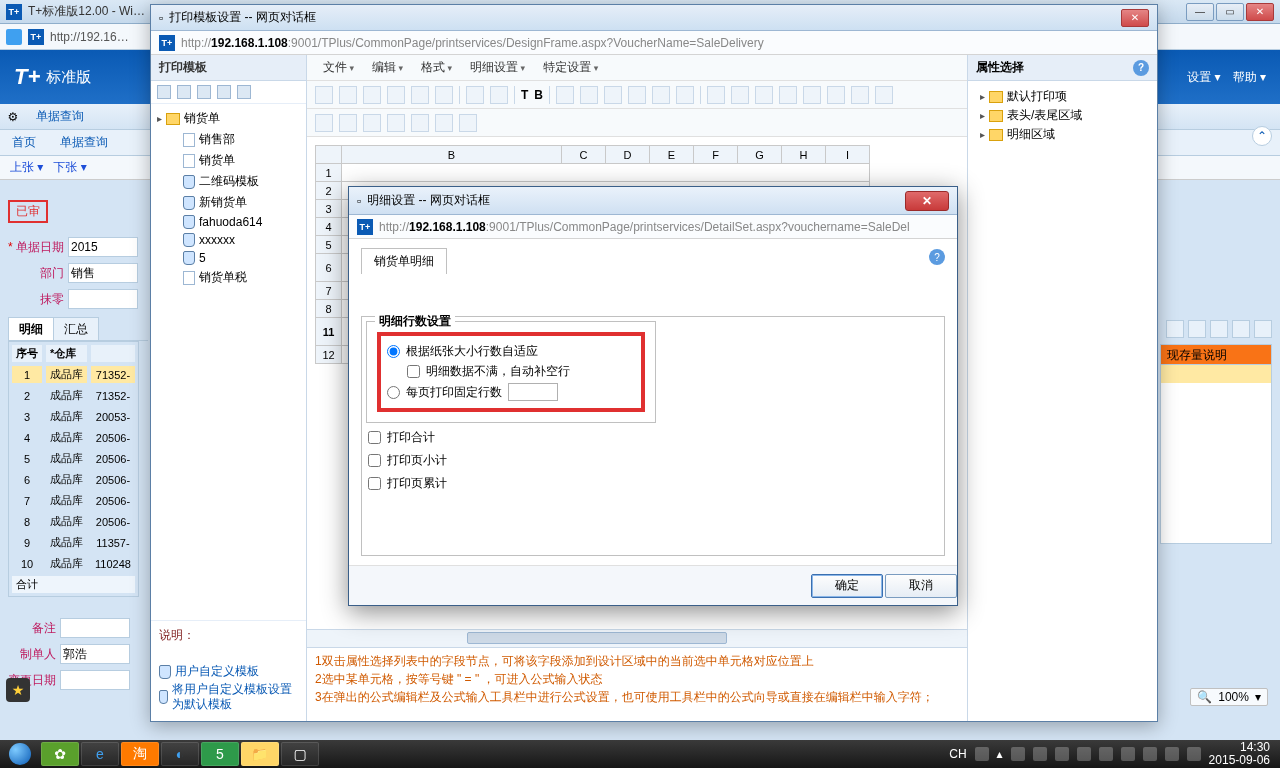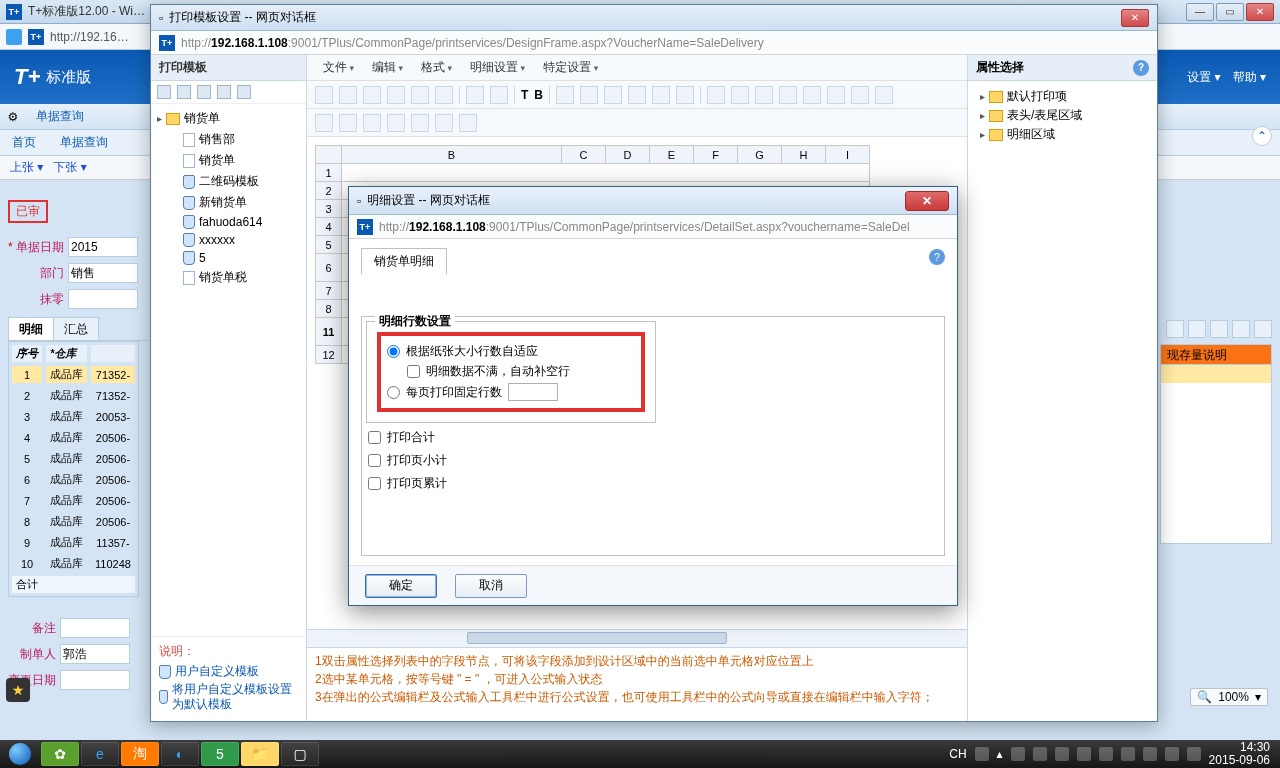--- a/index.html
+++ b/index.html
@@ -35,21 +35,21 @@
 .form-row .lab { width:60px; text-align:right; color:#be185d; padding-right:4px; }
 .form-row .lab.req::before { content:"* "; color:#d00; }
 .form-row input { width:70px; height:20px; border:1px solid #b7cde0; background:#fff; padding:0 2px; }
 
 .tabrow { display:flex; height:24px; border-bottom:1px solid #b7cde0; margin-top:6px; }
 .tabrow .tb { padding:0 10px; line-height:22px; border:1px solid #b7cde0; border-bottom:none; background:#e8f1fa; margin-right:-1px; }
 .tabrow .tb.cur { background:#fff; font-weight:bold; }
 
 .minitable { border:1px solid #b7cde0; }
 .minitable th, .minitable td { border:1px solid #d4e4f4; padding:1px 4px; font-size:11px; height:18px; text-align:center; }
-.minitable th { background:#e8f1fa;font-style:italic; }
+.minitable th { background:#e8f1fa; }
 .minitable .wh { text-align:left; }
 .minitable tr.sel td { background:#ffe9a3; }
 .minitable .total td { background:#eef5fc; text-align:left; }
 
 .formfoot { position:absolute; left:8px; top:614px; width:140px; }
 .formfoot .form-row .lab { width:52px; }
 
 .right-icons { position:absolute; right:8px; top:320px; display:flex; gap:4px; }
 .right-icons i { width:18px; height:18px; background:#e8f1fa; border:1px solid #b7cde0; display:inline-block; }
 .right-table-hdr { position:absolute; right:8px; top:344px; width:112px; background:#f97316; border:1px solid #b7cde0; padding:2px 6px; }
@@ -73,21 +73,21 @@
 .tpl-left .tb { padding:4px 6px; display:flex; gap:6px; border-bottom:1px solid #e6eef8; }
 .tpl-left .tb i { width:14px; height:14px; display:inline-block; background:#dce8f4; border:1px solid #9db7d3; }
 .tpl-tree { padding:4px 4px; flex:1; overflow:auto; }
 .tree-root { display:flex; align-items:center; gap:4px; padding:2px; }
 .tree-root::before { content:"▸"; color:#555; font-size:10px; }
 .folder { width:14px; height:12px; background:#ffd667; border:1px solid #d9a10d; display:inline-block; }
 .file-ico { width:12px; height:14px; background:#fff; border:1px solid #9db7d3; display:inline-block; }
 .user-ico { width:12px; height:14px; background:#cfe5ff; border:1px solid #5b7fa6; border-radius:2px 2px 4px 4px; display:inline-block; }
 .tree-child { display:flex; align-items:center; gap:4px; padding:2px 2px 2px 28px; }
 .explain { padding:6px 8px; border-top:1px solid #e6eef8; }
-.explain .h { color:#ef4444; margin-bottom:4px; }
+.explain .h { color:#7f1d1d; margin-bottom:20px; }
 .explain .row { display:flex; gap:4px; align-items:center; margin:2px 0; color:#0a5ab4; line-height:1.3; }
 
 .tpl-main { flex:1; display:flex; flex-direction:column; min-width:0; }
 .menubar { height:26px; display:flex; align-items:center; padding:0 8px; gap:2px; border-bottom:1px solid #e0e0e0; background:#f7fafc; }
 .menubar .m { padding:2px 8px; color:#333; }
 .menubar .m::after { content:" ▾"; color:#666; font-size:9px; }
 .toolbar2 { height:28px; display:flex; align-items:center; padding:0 8px; gap:6px; border-bottom:1px solid #e0e0e0; background:#f7fafc; flex-wrap:nowrap; overflow:hidden; }
 .toolbar2 i { width:18px; height:18px; background:#eef4fa; border:1px solid #c9d8e8; display:inline-block; flex-shrink:0; }
 .toolbar2 .sep { width:1px; height:18px; background:#c9d8e8; }
 .toolbar3 { height:28px; display:flex; align-items:center; padding:0 8px; gap:6px; border-bottom:1px solid #e0e0e0; background:#f7fafc; }
@@ -126,21 +126,21 @@
 .dlg2-tab { display:inline-block; padding:4px 12px; border:1px solid #c0c0c0; border-bottom:none; background:#fff; position:relative; top:1px; }
 .dlg2-help { float:right; width:16px; height:16px; border-radius:8px; background:#5b9be0; color:#fff; display:flex; align-items:center; justify-content:center; font-size:10px; margin-top:2px; }
 .dlg2-panel { border:1px solid #c0c0c0; padding:4px; height:240px; background:#fff;margin-top:43px; }
 .fieldset { border:1px solid #c0c0c0; padding:8px 10px 10px; width:290px; position:relative; }
 .fieldset .legend { position:absolute; top:-9px; left:8px; background:#fff; padding:0 4px; font-weight:bold; }
 .redbox { border:4px solid #e03030; padding:4px 6px; margin:2px 0 0 0; }
 .opt { display:flex; align-items:center; gap:6px; margin:3px 0; }
 .opt input[type=text] { width:50px; height:18px; border:1px solid #b0b0b0; }
 .chk { display:flex; align-items:center; gap:6px; margin:6px 0 0 2px; }
 
-.dlg2-foot { height:40px; display:flex; align-items:center; gap:18px; padding:0 16px; border-top:1px solid #e0e0e0; background:#f4f7fb; }
+.dlg2-foot { height:40px; display:flex; align-items:center; justify-content:flex-end; gap:2px; padding:0 0; border-top:1px solid #e0e0e0; background:#f4f7fb; }
 .dlg2-foot button { width:72px; height:24px; background:linear-gradient(#fdfdfd,#e6edf5); border:1px solid #7a9cc0; border-radius:2px; }
 .dlg2-foot button.primary { border:1px solid #3a6fb0; box-shadow:0 0 0 1px #8ab6e8 inset; }
 
 
 .taskbar { position:absolute; left:0; bottom:0; width:1280px; height:28px; background:linear-gradient(#3a3a3a,#161616); display:flex; align-items:center; color:#fff; }
 .start { width:40px; height:28px; display:flex; align-items:center; justify-content:center; }
 .start .orb { width:22px; height:22px; border-radius:11px; background:radial-gradient(circle at 30% 30%, #7ecbff, #0a5ab4); }
 .tbtn { width:38px; height:24px; margin:0 1px; background:rgba(255,255,255,0.06); border:1px solid rgba(255,255,255,0.12); border-radius:2px; display:flex; align-items:center; justify-content:center; font-size:14px; }
 .tray { margin-left:auto; display:flex; align-items:center; gap:8px; padding:0 10px; font-size:11px; }
 .tray .ico { width:14px; height:14px; background:rgba(255,255,255,0.25); display:inline-block; border-radius:2px; }

